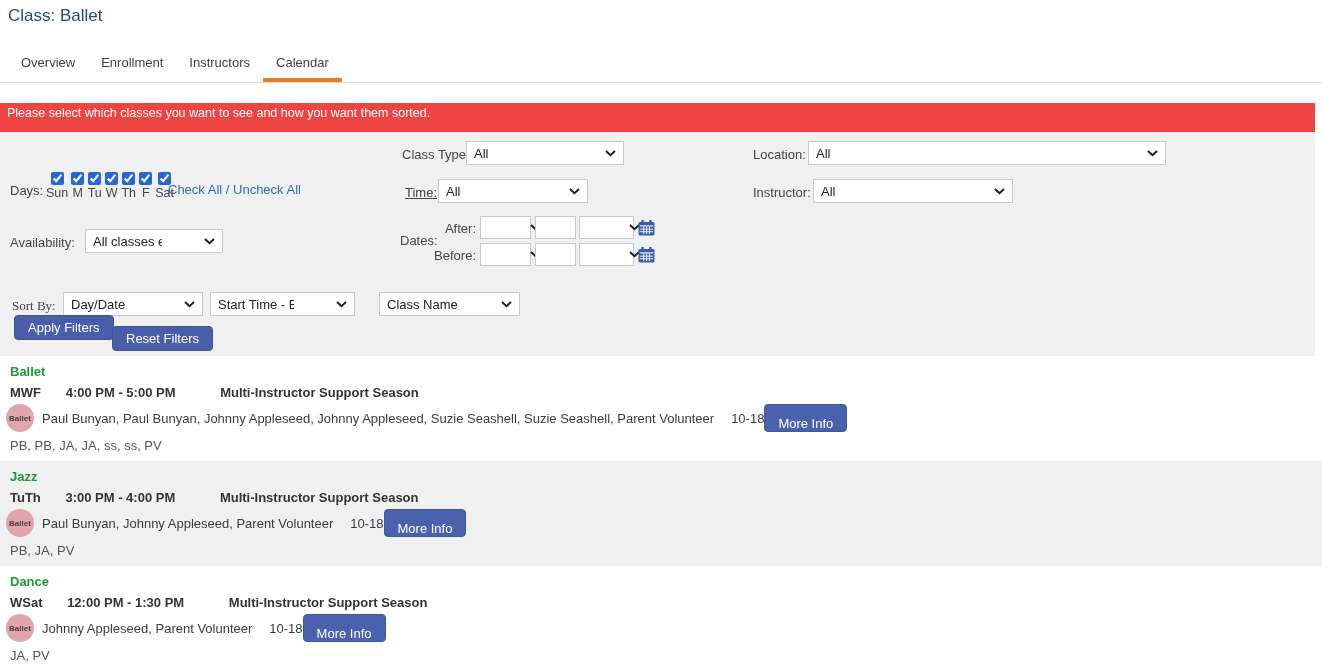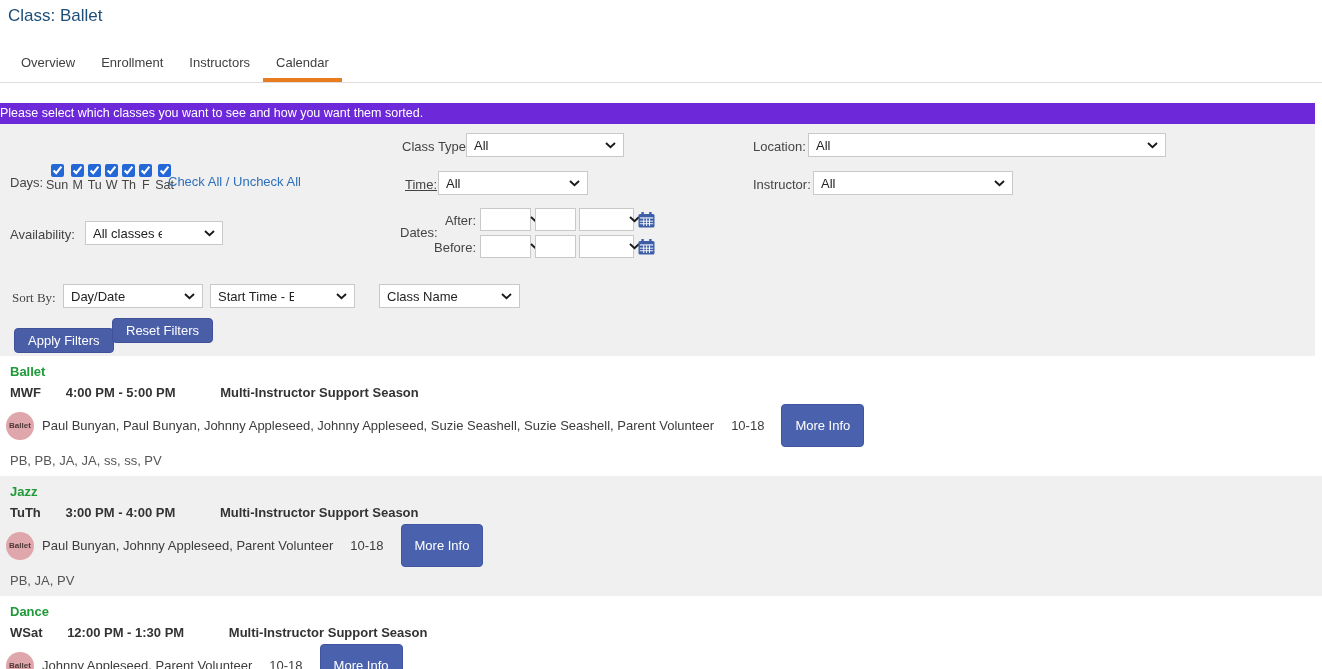--- a/index.html
+++ b/index.html
@@ -26,22 +26,22 @@
     color: #404040; cursor: pointer; height: 100%;
     border-bottom: 4px solid transparent;
   }
   .tab.active { border-bottom-color: #e87c1e; }
   
   .filter-panel {
     position: absolute; top: 103px; left: 0; width: 1315px; height: 253px;
     background: #f0f0f0;
   }
   .panel-header {
-    height: 21px; line-height: 21px; background: #6d28d9; color: #fff;
-    font-size: 12.5px; padding-left: 0;
+    height: 29px; line-height: 21px; background: #ef4444; color: #fff;
+    font-size: 12.5px; padding-left: 7px;
   }
   .panel-body { position: relative; height: 232px; }
   .flabel { position: absolute; color: #444; line-height: 15px; }
   .sel {
     position: absolute; height: 24px; background: #fff;
     border: 1px solid #c9c9c9; display: flex; align-items: center;
     justify-content: space-between; padding: 0 7px; color: #222;
     cursor: pointer;
     gap: 36px;
   }
@@ -73,21 +73,21 @@
   .c-info { display: flex; align-items: center; margin-top: 4px; }
   .avatar {
     width: 28px; height: 28px; border-radius: 50%; background: #dfa6ab;
     display: flex; align-items: center; justify-content: center;
     font-size: 8px; font-weight: bold; color: #4f383b; margin-left: -4px;
     flex: none;
   }
   .c-instructors { margin-left: 8px; color: #3c3c3c; }
   .c-ages { margin-left: 17px; color: #3c3c3c; }
   .more-info-btn {
-    margin-left: 17px; height: 43px; padding: 11px 13px;
+    height: 28px; padding: 11px 13px;
     background: #4a62ad; color: #fff; border: 1px solid #40569e;
     border-radius: 4px; font-size: 13px; font-family: inherit; cursor: pointer;
   }
   .c-initials { margin-top: 6px; color: #555; line-height: 15px; }
 </style>
 </head>
 <body>
 
 <div class="page-title">Class: Ballet</div>
 
@@ -272,21 +272,21 @@
           <path d="M1 1l4.5 4.2L10 1" fill="none" stroke="#1a1a1a" stroke-width="1.9"></path>
         </svg>
       </div>
     <div class="sel" style="left:379px; top:160px; width:141px;">
       <span class="sel-value">Class Name</span>
     <svg width="11" height="7" viewBox="0 0 11 7">
           <path d="M1 1l4.5 4.2L10 1" fill="none" stroke="#1a1a1a" stroke-width="1.9"></path>
         </svg>
       </div>
 
-    <button class="panel-btn" style="left:14px; top:204px;">Apply Filters</button>
+    <button class="panel-btn" style="left:14px; top:183px;">Apply Filters</button>
     <button class="panel-btn" style="left:112px; top:194px;">Reset Filters</button>
   </div>
 </div>
 
 <div class="class-list">
   <div class="class-row">
     <div class="c-name">Ballet</div>
     <div class="c-sched">
       <span class="c-days">MWF</span>
       <span class="c-time">4:00 PM - 5:00 PM</span>

